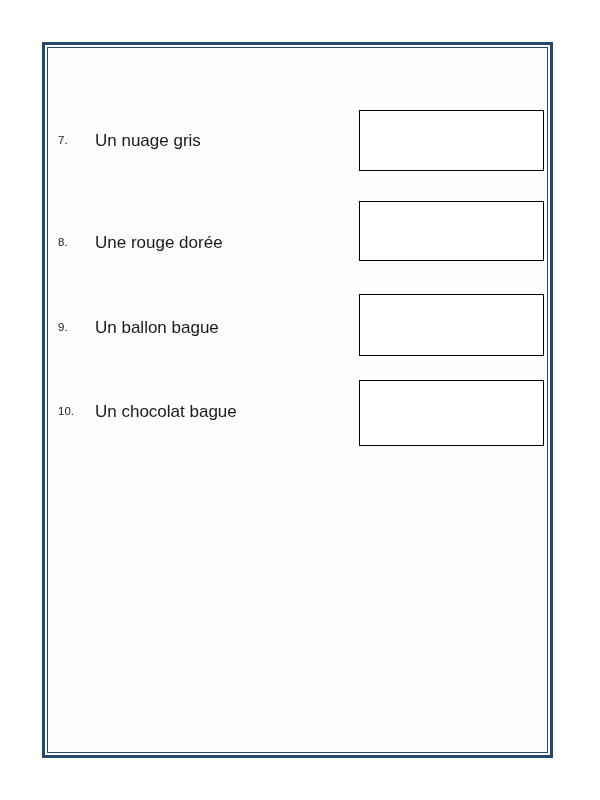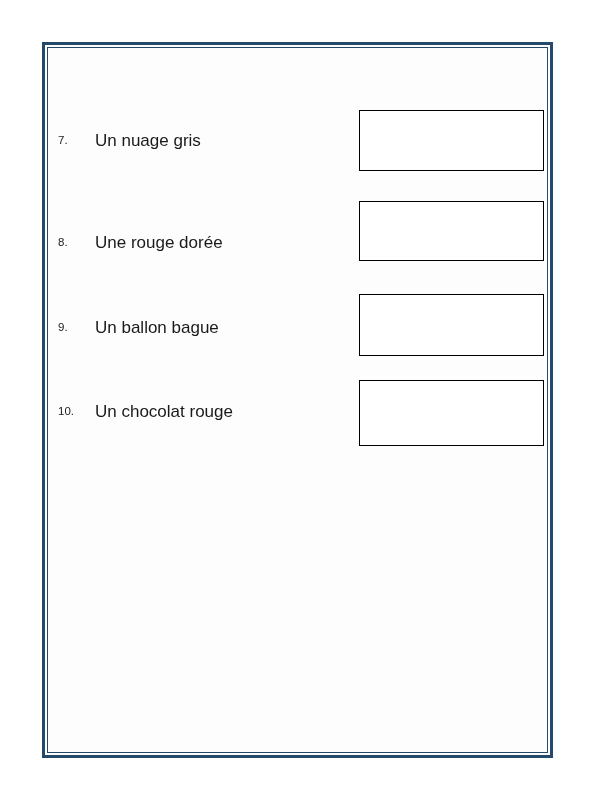--- a/index.html
+++ b/index.html
@@ -96,18 +96,18 @@
           <div class="q-text">Une rouge dorée</div>
         </div>
         <div class="answer-box" style="left: 311px; width: 185px; top: 153px; height: 60px;"></div>
         <div class="question-row" style="top: 272px;">
           <div class="q-number">9.</div>
           <div class="q-text">Un ballon bague</div>
         </div>
         <div class="answer-box" style="left: 311px; width: 185px; top: 246px; height: 62px;"></div>
         <div class="question-row" style="top: 356px;">
           <div class="q-number">10.</div>
-          <div class="q-text">Un chocolat rouge</div>
+          <div class="q-text">Un chocolat bague</div>
         </div>
         <div class="answer-box" style="left: 311px; width: 185px; top: 332px; height: 66px;"></div>
       </div>
   </div>
 </div>
 
 </body></html>

